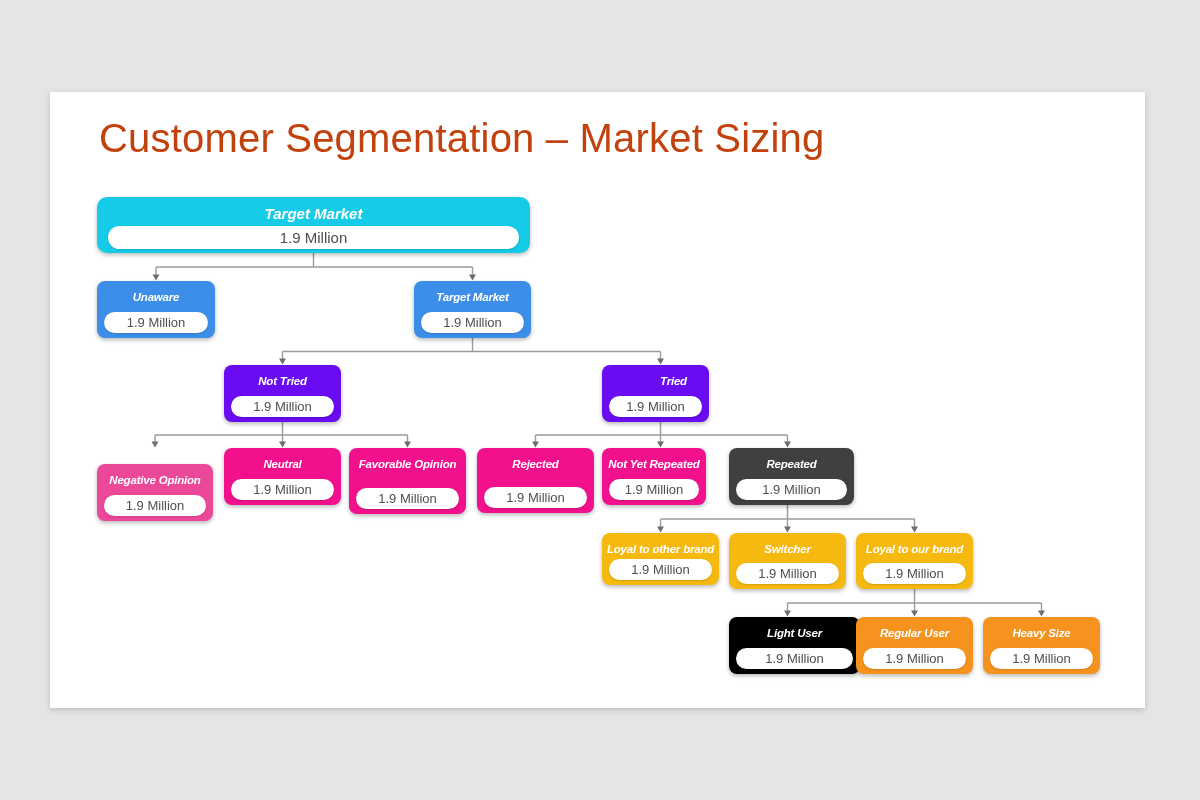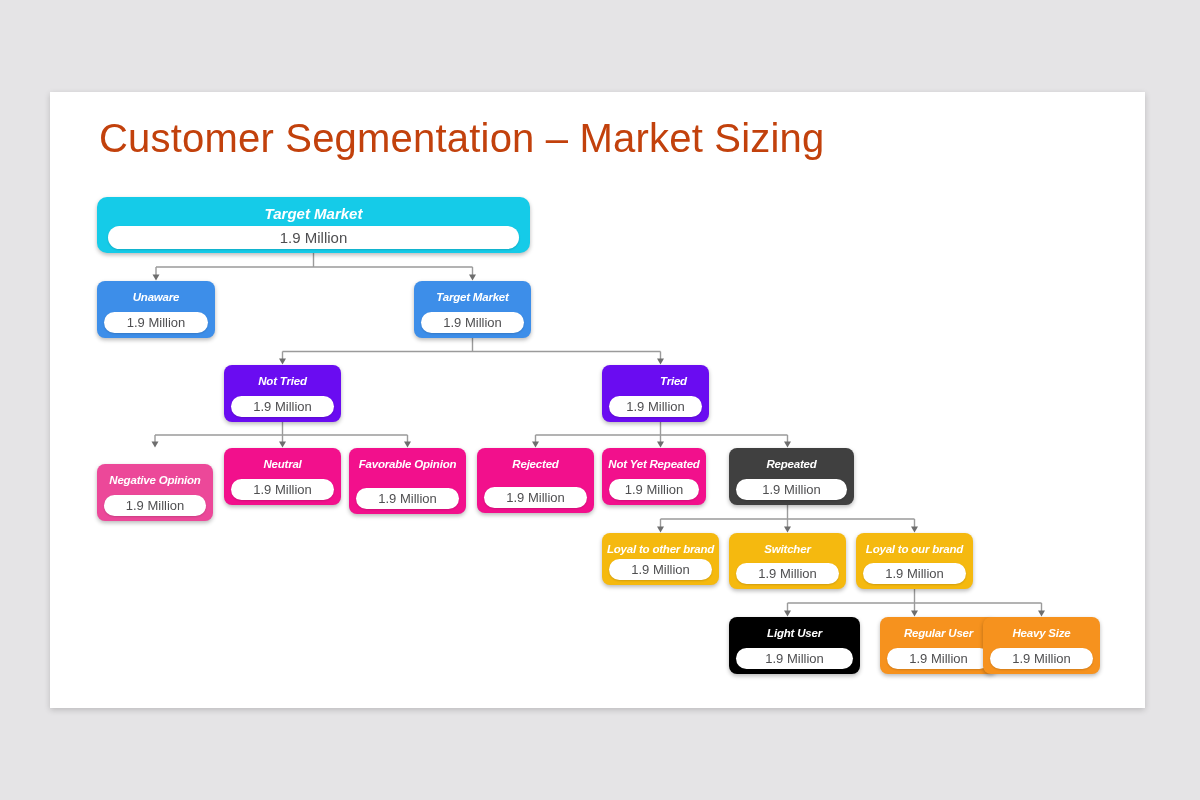--- a/index.html
+++ b/index.html
@@ -175,21 +175,21 @@
         <div class="node-value">1.9 Million</div>
       </div>
       <div class="node" style="left: 856px; top: 533px; width: 117px; height: 56px; background: rgb(245, 185, 15);">
         <div class="node-label">Loyal to our brand</div>
         <div class="node-value">1.9 Million</div>
       </div>
       <div class="node" style="left: 729px; top: 617px; width: 131px; height: 57px; background: #000000;">
         <div class="node-label">Light User</div>
         <div class="node-value">1.9 Million</div>
       </div>
-      <div class="node" style="left: 880px; top: 617px; width: 117px; height: 57px; background: rgb(246, 146, 30);">
+      <div class="node" style="left: 856px; top: 617px; width: 117px; height: 57px; background: rgb(246, 146, 30);">
         <div class="node-label">Regular User</div>
         <div class="node-value">1.9 Million</div>
       </div>
       <div class="node" style="left: 983px; top: 617px; width: 117px; height: 57px; background: rgb(246, 146, 30);">
         <div class="node-label">Heavy Size</div>
         <div class="node-value">1.9 Million</div>
       </div>
     </div>
 </div>
 

